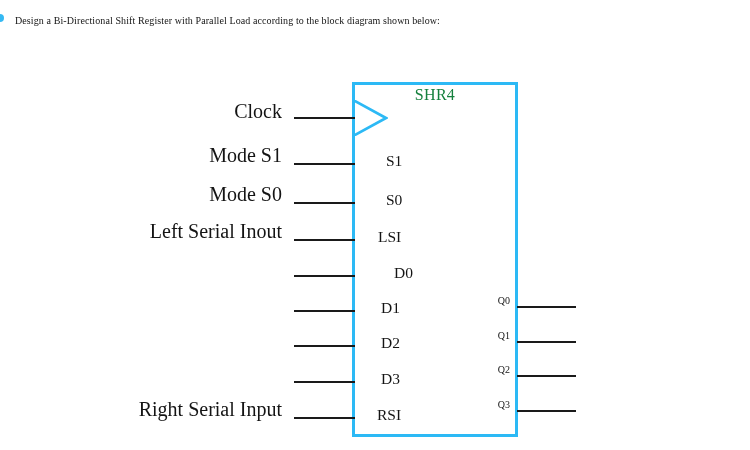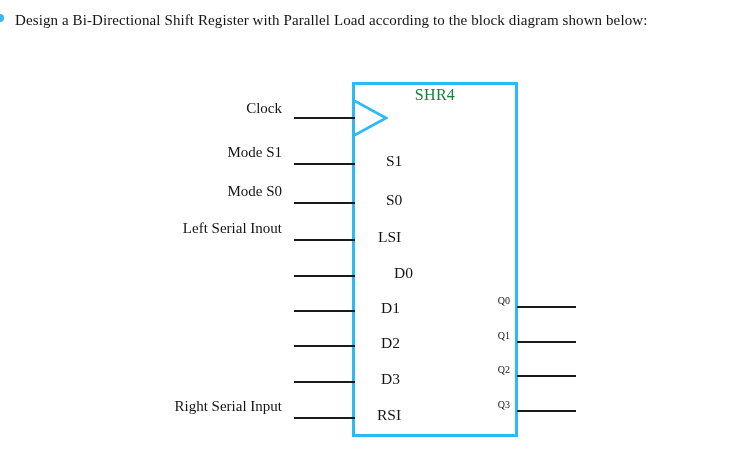--- a/index.html
+++ b/index.html
@@ -26,21 +26,21 @@
     width: 8px;
     height: 8px;
     border-radius: 50%;
     background: #35b9f3;
   }
   #prompt-text {
     position: absolute;
     left: 15px;
     top: 10px;
     width: 690px;
-    font-size: 15px;
+    font-size: 10px;
     line-height: 21px;
     color: #141414;
     letter-spacing: 0.1px;
   }
 
   
   #diagram {
     position: absolute;
     left: 0;
     top: 0;
@@ -98,21 +98,21 @@
     position: absolute;
     font-size: 10px;
     color: #141414;
     text-align: right;
     white-space: nowrap;
   }
 
   
   .ext-label {
     position: absolute;
-    font-size: 15px;
+    font-size: 20px;
     color: #141414;
     text-align: right;
     white-space: nowrap;
     width: 280px;
     left: 2px;
   }
 </style>
 </head>
 <body>
 

